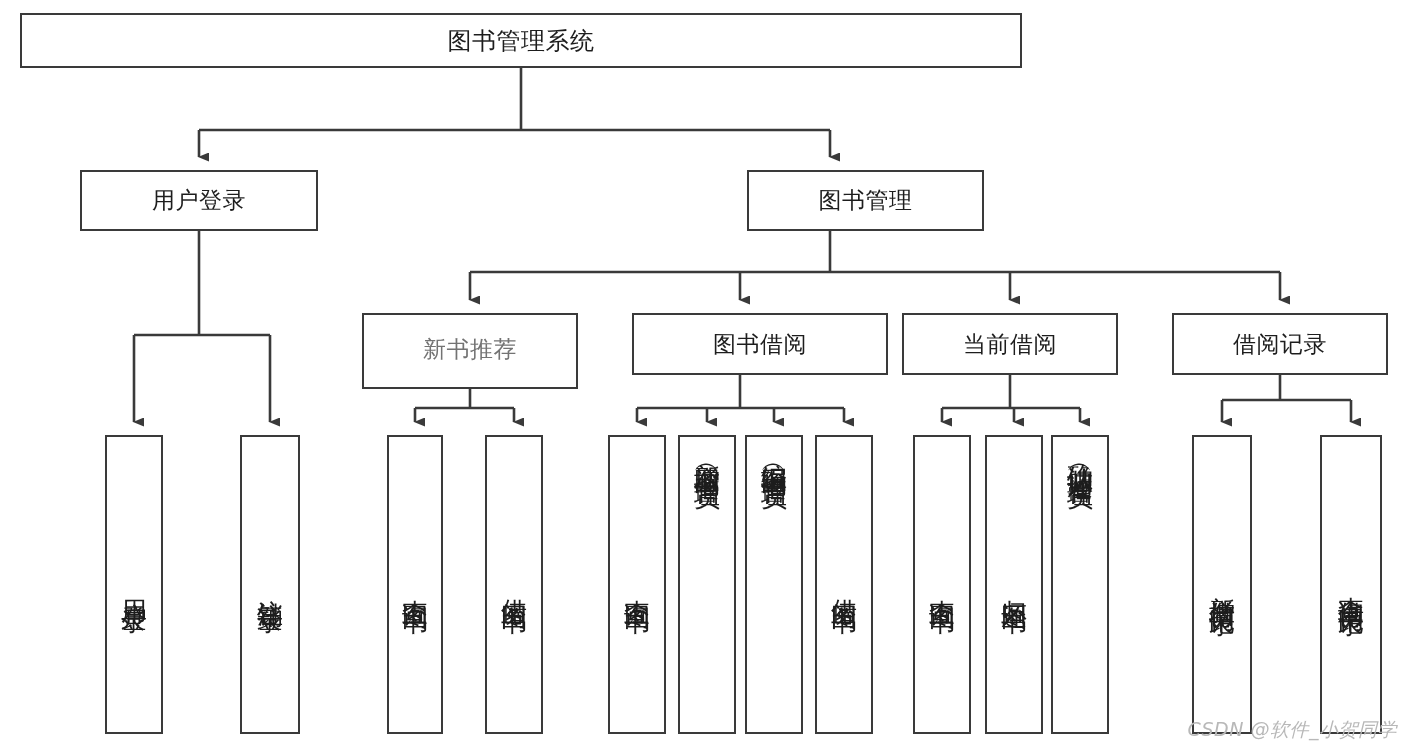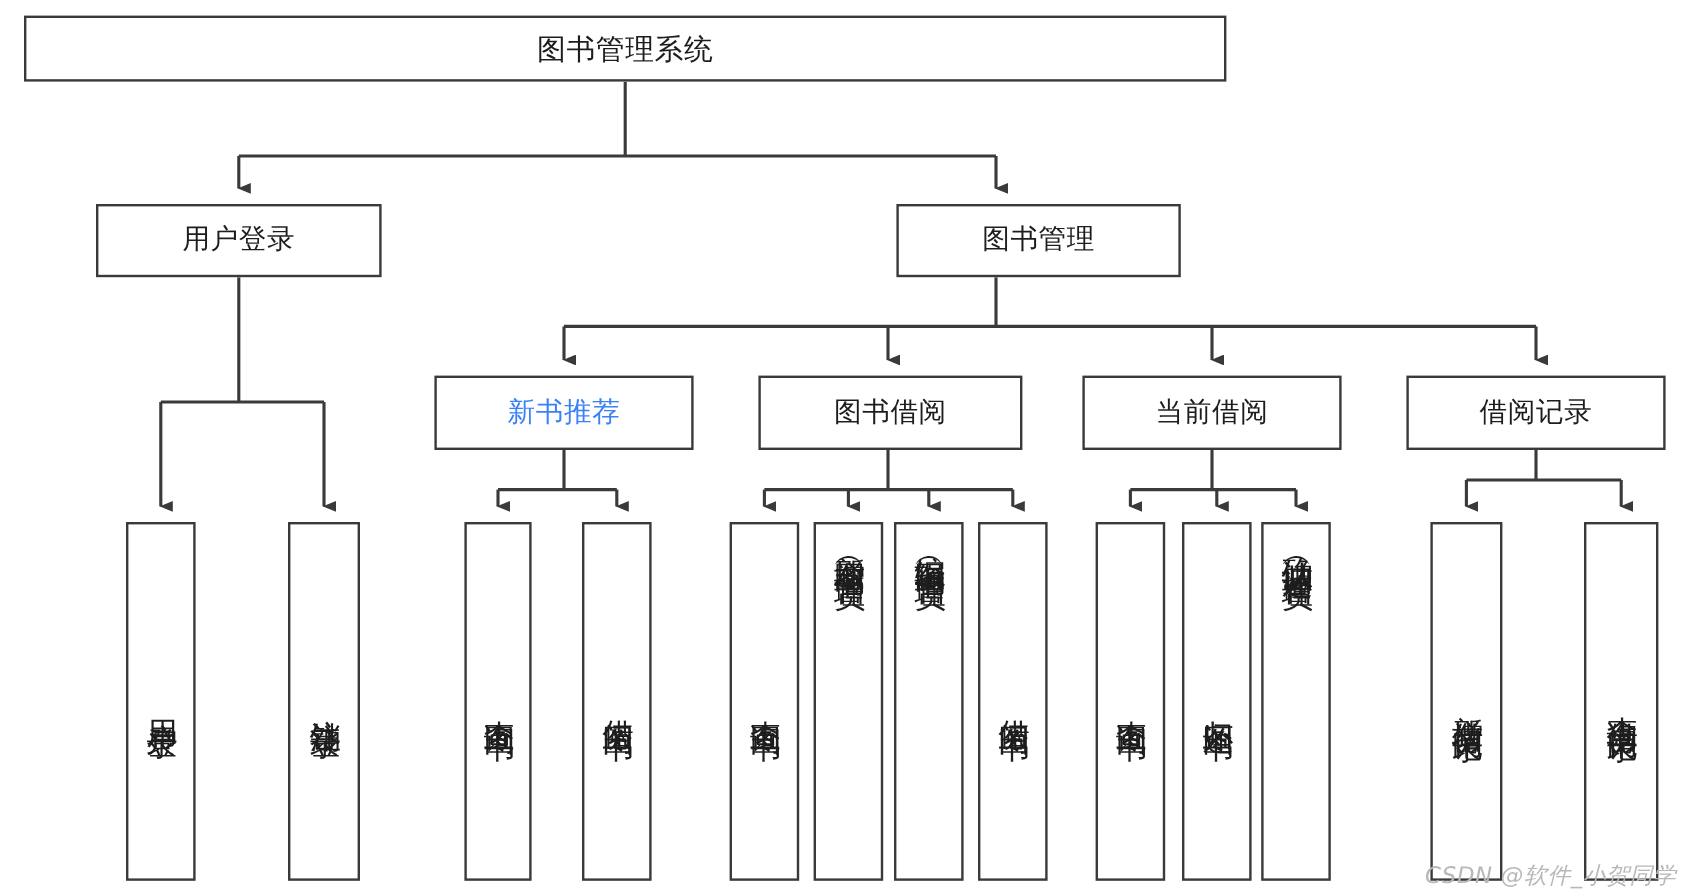--- a/index.html
+++ b/index.html
@@ -138,24 +138,24 @@
     <span class="node-label">图书管理系统</span>
   </div>
 
   <div class="node horiz" style="left: 80px; top: 170px; width: 238px; height: 61px; border-color: rgb(58, 58, 58); background: rgb(255, 255, 255); color: rgb(29, 29, 29);">
     <span class="node-label">用户登录</span>
   </div>
   <div class="node horiz" style="left: 711px; top: 170px; width: 237px; height: 61px; border-color: rgb(58, 58, 58); background: rgb(255, 255, 255); color: rgb(29, 29, 29); margin-left: 36px;">
     <span class="node-label">图书管理</span>
   </div>
 
-  <div class="node horiz" style="left: 362px; top: 313px; width: 216px; height: 62px; border-color: rgb(58, 58, 58); background: rgb(255, 255, 255); color: #3b82f6;">
+  <div class="node horiz" style="left: 362px; top: 313px; width: 216px; height: 76px; border-color: rgb(58, 58, 58); background: rgb(255, 255, 255); color: #737373; font-family: Liberation Mono, monospace;">
     <span class="node-label">新书推荐</span>
   </div>
-  <div class="node horiz" style="left: 632px; top: 313px; width: 220px; height: 62px; border-color: rgb(58, 58, 58); background: rgb(255, 255, 255); color: rgb(29, 29, 29);">
+  <div class="node horiz" style="left: 632px; top: 313px; width: 256px; height: 62px; border-color: rgb(58, 58, 58); background: rgb(255, 255, 255); color: rgb(29, 29, 29);">
     <span class="node-label">图书借阅</span>
   </div>
   <div class="node horiz" style="left: 1172px; top: 313px; width: 216px; height: 62px; border-color: rgb(58, 58, 58); background: rgb(255, 255, 255); color: rgb(29, 29, 29);">
     <span class="node-label">借阅记录</span>
   </div>
   <div class="node horiz" style="left: 902px; top: 313px; width: 216px; height: 62px; border-color: rgb(58, 58, 58); background: rgb(255, 255, 255); color: rgb(29, 29, 29);">
     <span class="node-label">当前借阅</span>
   </div>
 
   <div class="node vert centered" style="left: 105px; top: 435px; width: 58px; height: 299px; border-color: rgb(58, 58, 58); background: rgb(255, 255, 255); color: rgb(29, 29, 29);">

